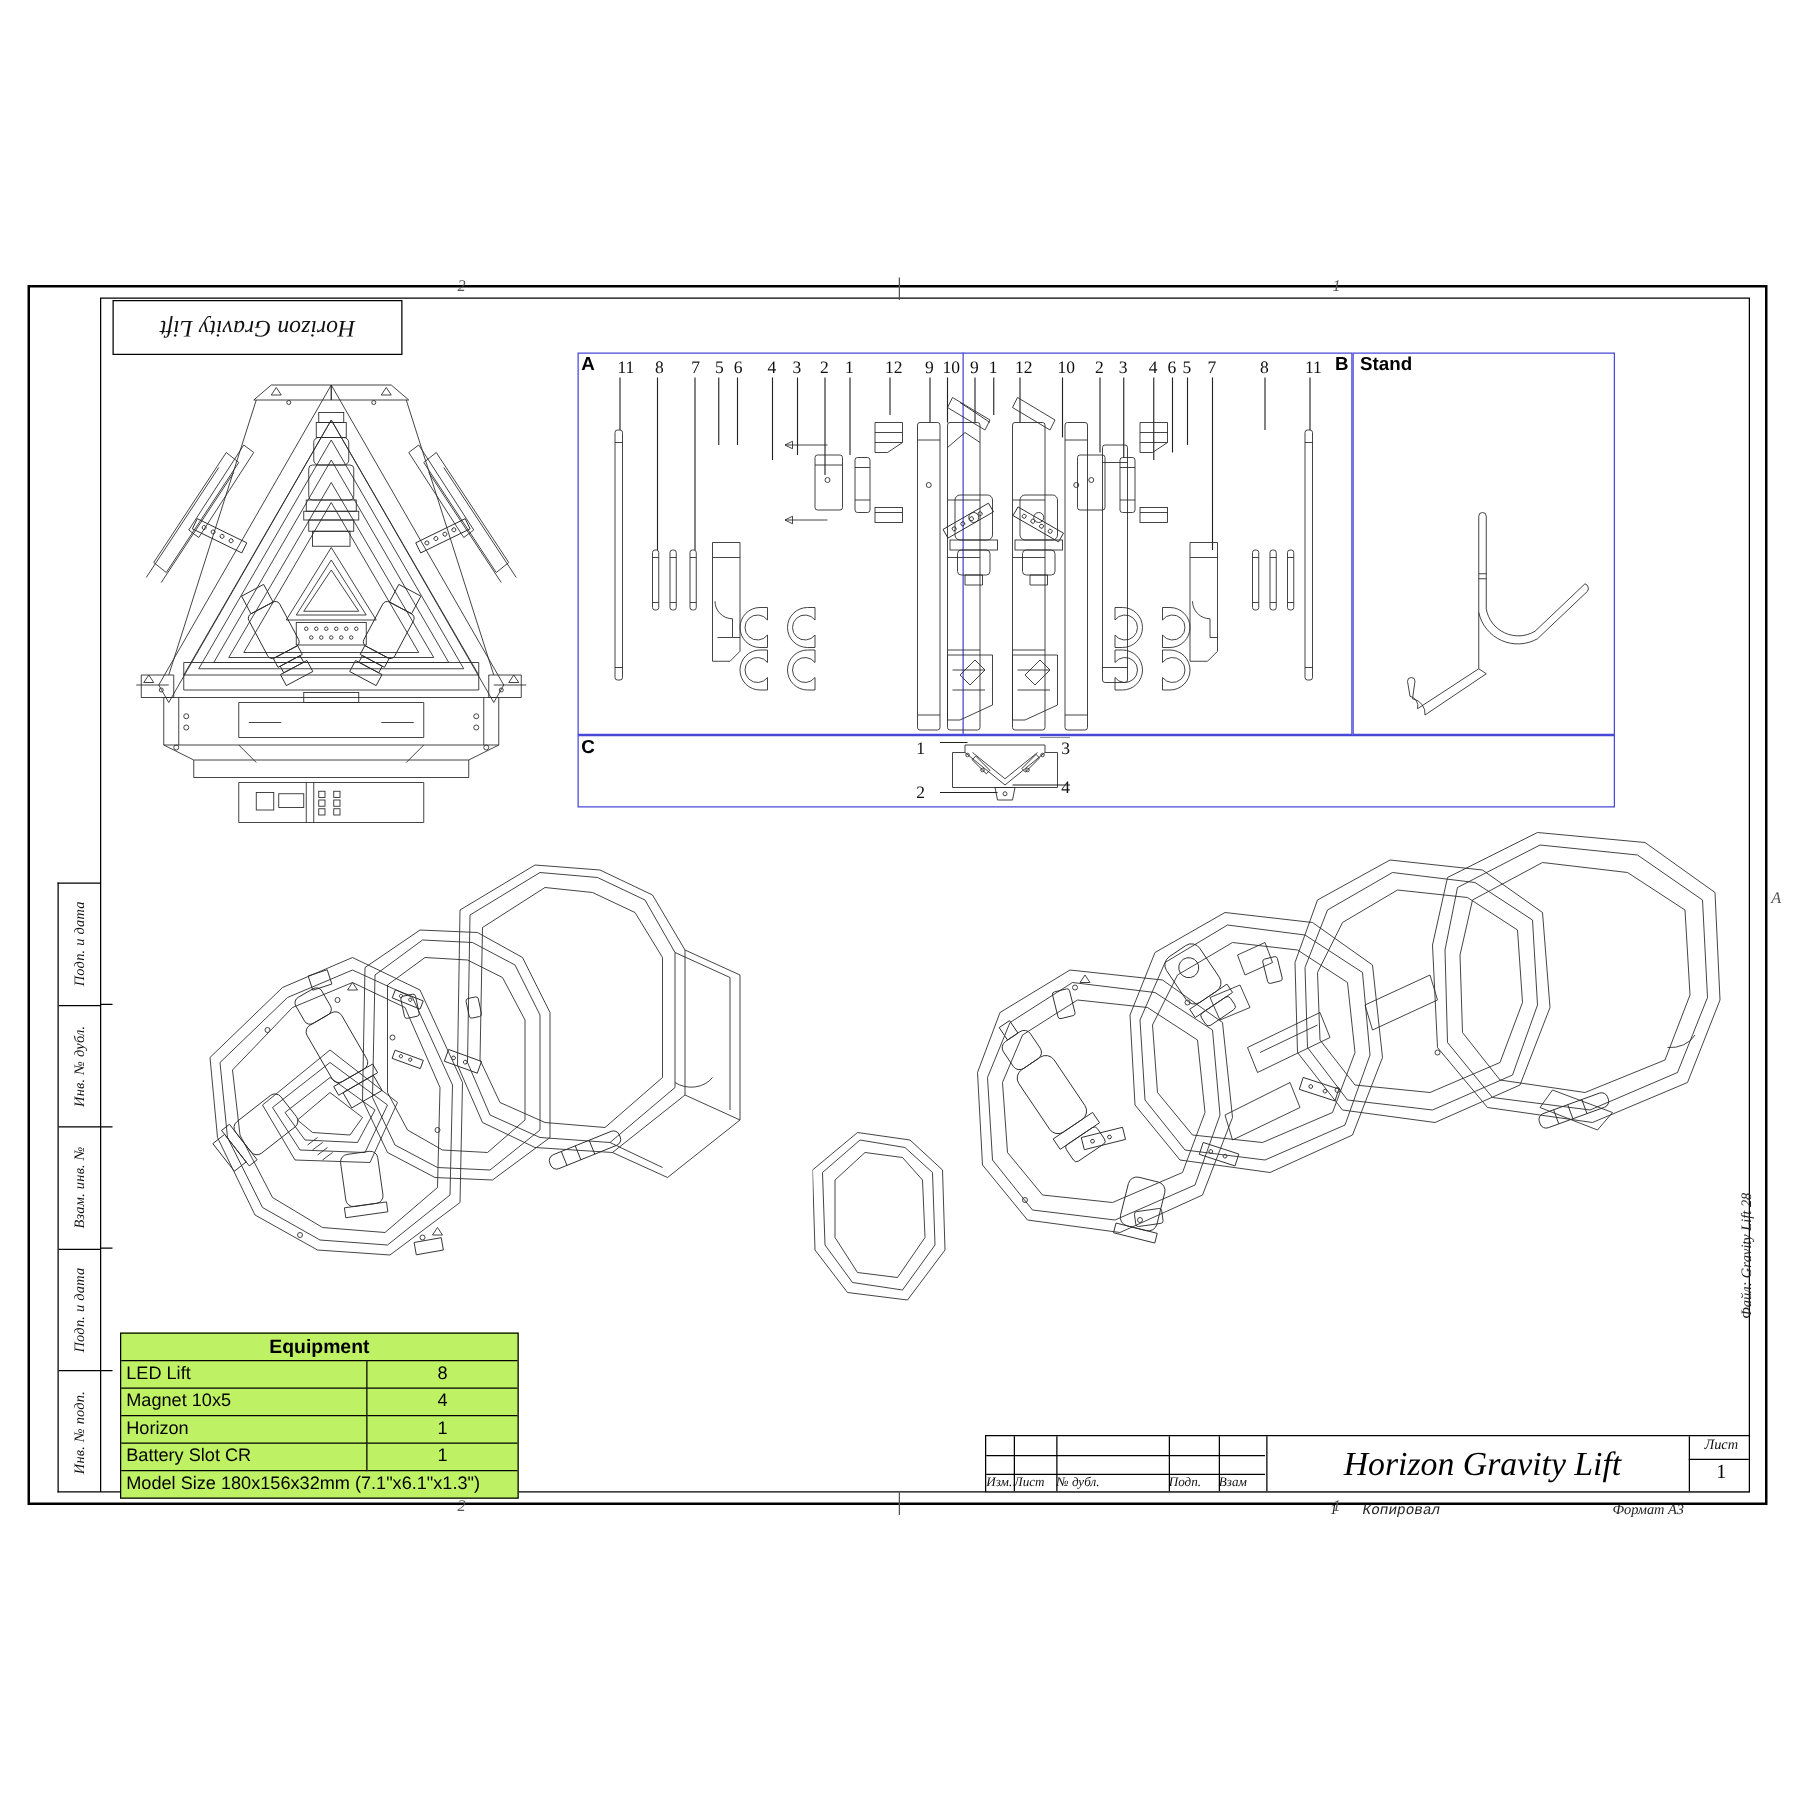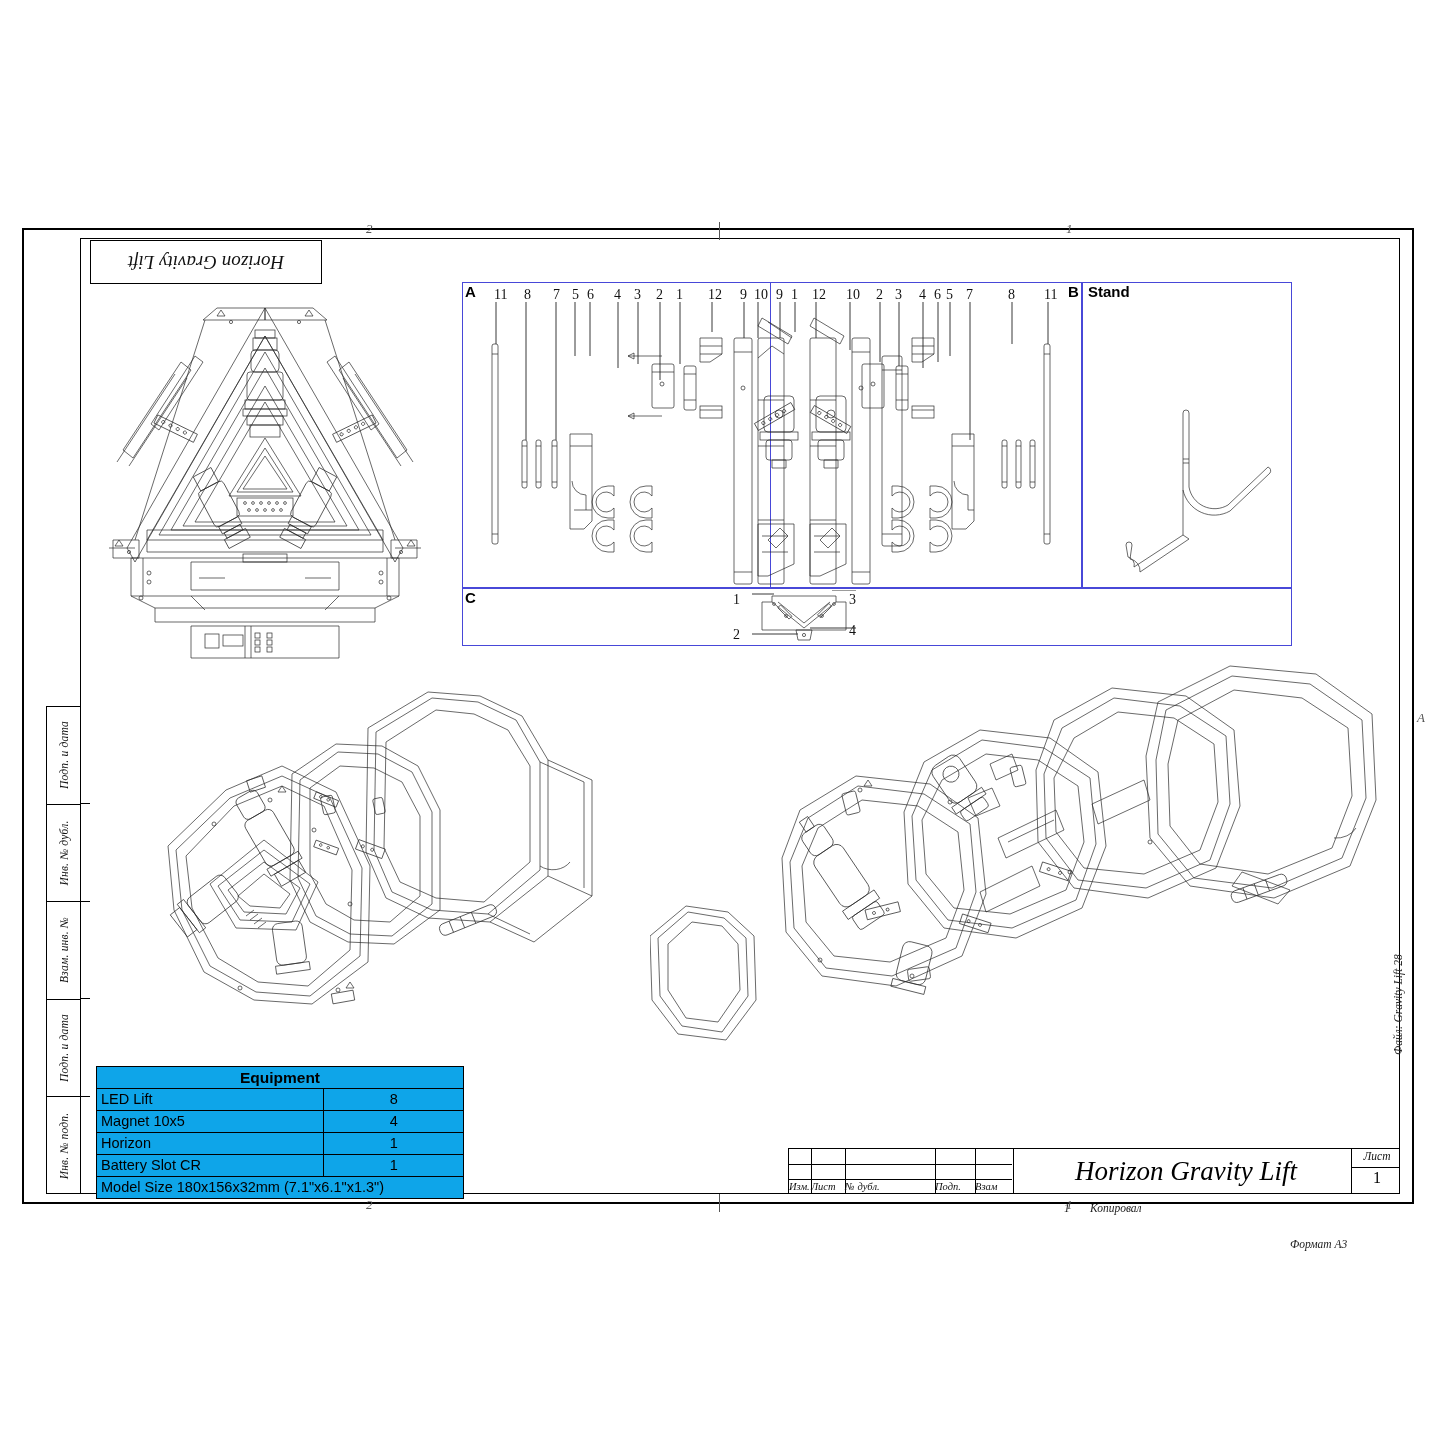--- a/index.html
+++ b/index.html
@@ -104,24 +104,24 @@
     font-style: italic;
     font-size: 19px;
     color: #111;
     white-space: nowrap;
   }
 
   
   .equip {
     position: absolute;
     left: 96px; top: 1066px;
-    width: 368px;
+    width: 319px;
     border: 1.6px solid #000;
     box-sizing: border-box;
-    background: #0ea5e9;
+    background: #bef264;
     border-collapse: collapse;
   }
   .equip table {
     border-collapse: collapse;
     width: 100%;
     font-size: 14.5px;
     color: #000;
   }
   .equip th, .equip td {
     border: 1px solid #000;
@@ -901,18 +901,18 @@
     <div class="tb-lbl" style="left:22px; width:34px;">Лист</div>
     <div class="tb-lbl" style="left:56px; width:90px;">№ дубл.</div>
     <div class="tb-lbl" style="left:146px; width:40px;">Подп.</div>
     <div class="tb-lbl" style="left:186px; width:38px;">Взам</div>
     <div class="tb-title">Horizon Gravity Lift</div>
     <div class="tb-sheet-lbl">Лист</div>
     <div class="tb-sheet-val">1</div>
   </div>
 
   <div class="below-tb" style="left:1064px; top:1202px;">1</div>
-  <div class="below-tb" style="left:1090px; top:1202px;">Копировал</div>
-  <div class="below-tb" style="left:1290px; top:1202px;margin-top:36px;">Формат A3</div>
+  <div class="below-tb" style="left:1090px; top:1202px;font-family:Liberation Mono, monospace;">Копировал</div>
+  <div class="below-tb" style="left:1290px; top:1202px;">Формат A3</div>
 
   <div class="right-file">Файл: Gravity Lift 28</div>
 
 </div>
 
 </body></html>

